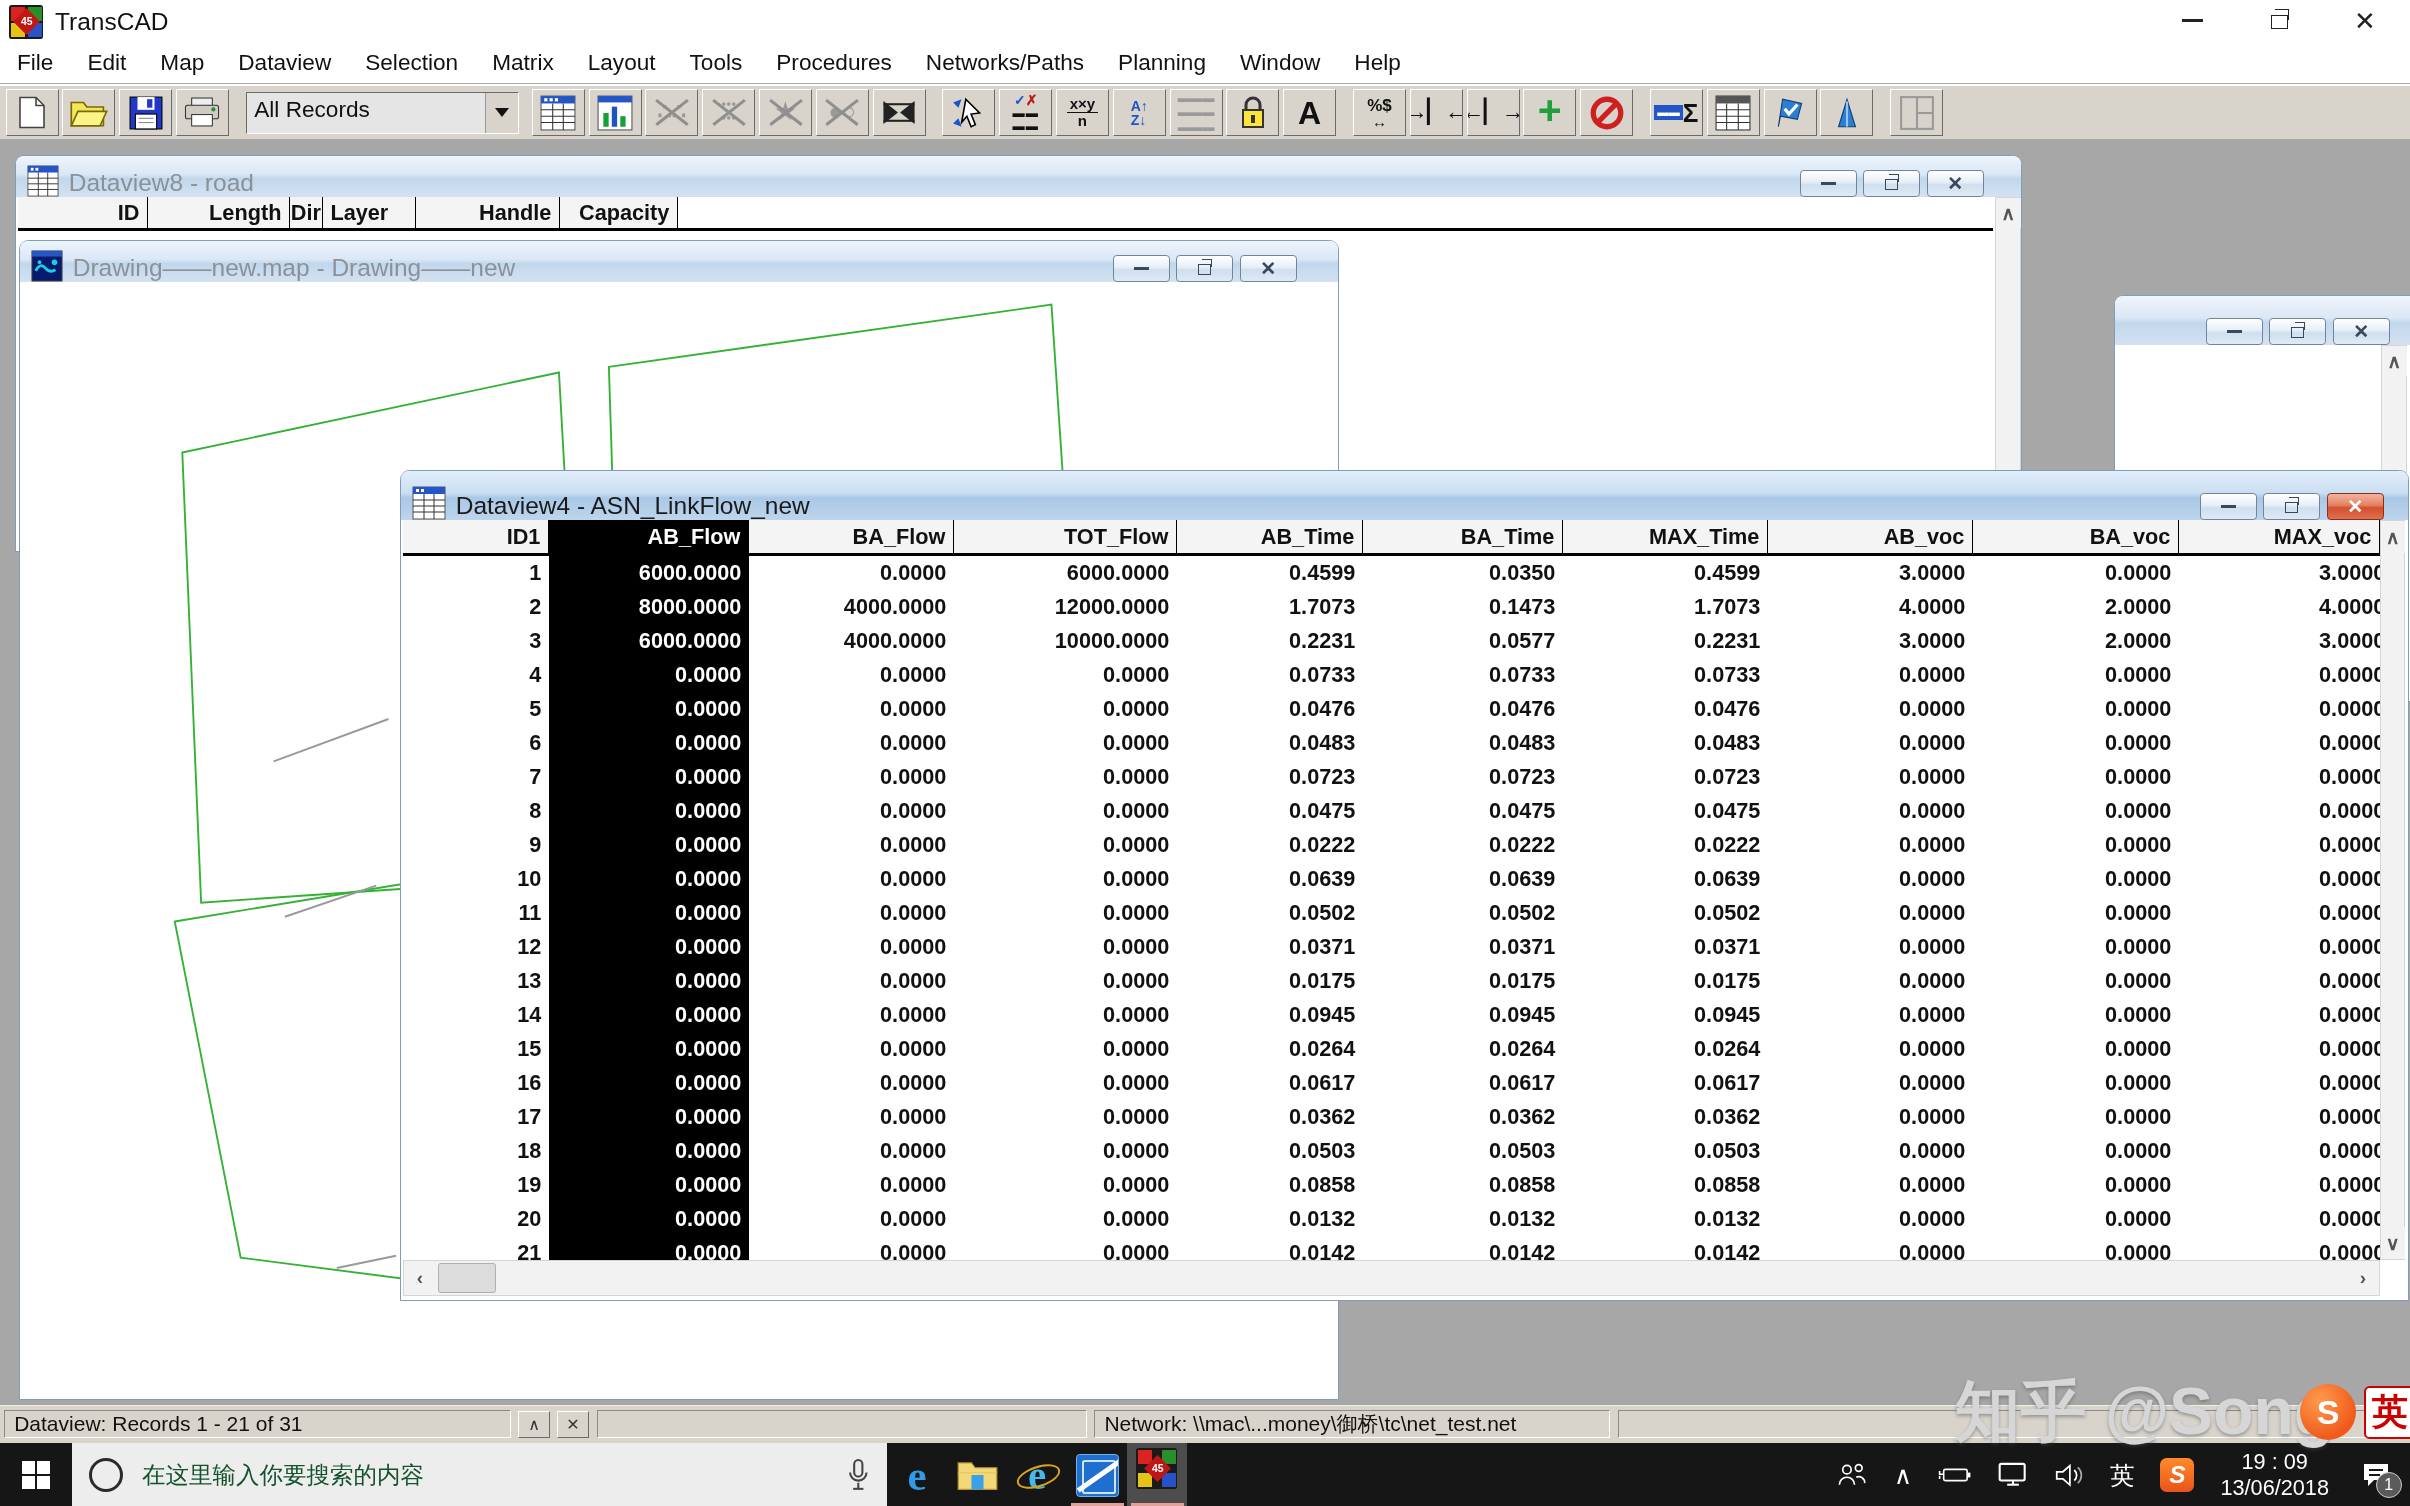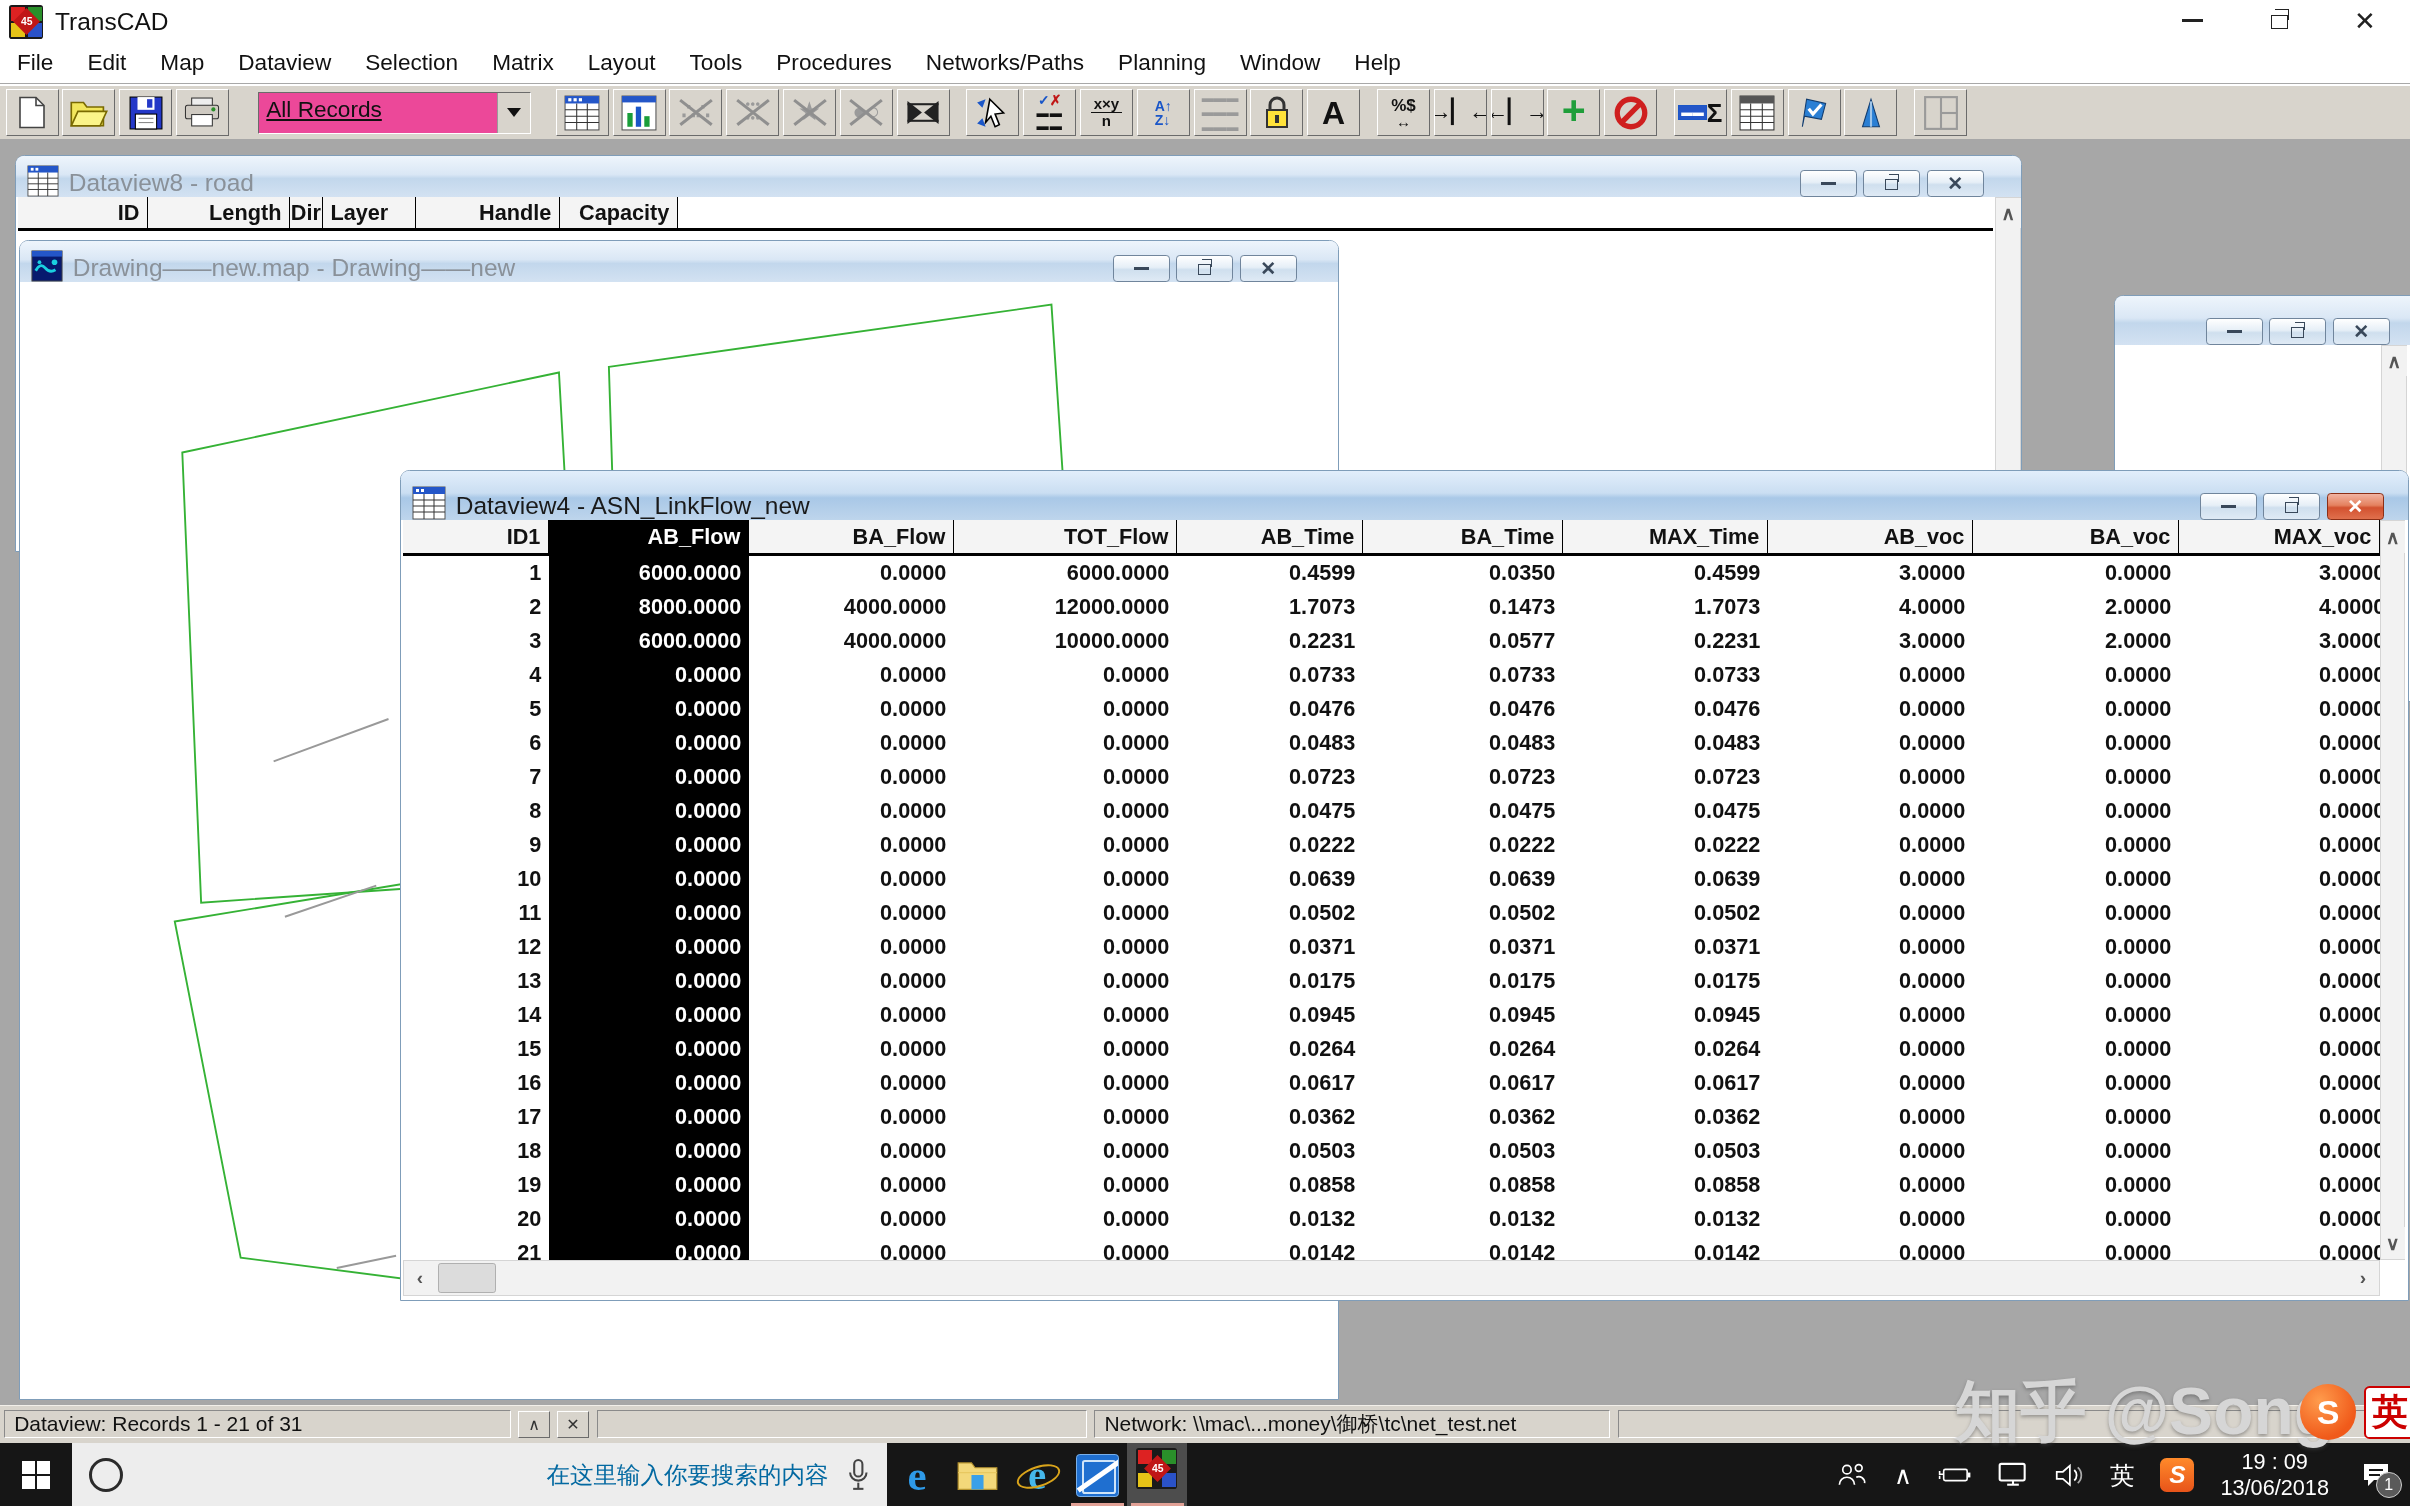--- a/index.html
+++ b/index.html
@@ -26,22 +26,22 @@
            padding-left:17px;box-sizing:border-box;gap:34px;font-size:22.6px;border-bottom:0.9px solid #a8a8a8;}
   .menu-item{cursor:default;white-space:nowrap;}
   
   .toolbar{position:absolute;left:0;top:86px;width:2411px;height:54px;background:#d8d4cc;display:flex;align-items:center;
            padding-left:5.6px;box-sizing:border-box;border-bottom:0.9px solid #7c7c7c;}
   .tbtn{flex:none;width:51px;height:45px;margin-right:3.8px;background:#d8d4cc;border:0.9px solid;
         border-color:#ffffff #6b6b6b #6b6b6b #ffffff;display:flex;align-items:center;justify-content:center;
         position:relative;overflow:hidden;}
   .tbtn.dis{color:#9a9a9a;}
   .tb-gap{flex:none;width:13px;}
-  .dropdown{flex:none;width:271px;height:40px;margin:0 25px;background:#ec4899;border:1.9px solid;
-            border-color:#6b6b6b #ffffff #ffffff #6b6b6b;display:flex;align-items:stretch;text-decoration:underline;}
+  .dropdown{flex:none;width:271px;height:40px;margin:0 13px;background:#e5e5e5;border:1.9px solid;
+            border-color:#6b6b6b #ffffff #ffffff #6b6b6b;display:flex;align-items:stretch;}
   .dropdown .val{flex:1;font-size:22.6px;padding:4.7px 7.5px;color:#111;white-space:nowrap;overflow:hidden;}
   .dd-btn{flex:none;width:32px;background:#d8d4cc;border-left:0.9px solid #9a9a9a;display:flex;align-items:center;justify-content:center;}
   .dd-arrow{width:0;height:0;border-left:7.5px solid transparent;border-right:7.5px solid transparent;border-top:9.4px solid #111;}
   .txt-icon{font-weight:bold;font-size:22.6px;line-height:1;text-align:center;}
   .frac{display:flex;flex-direction:column;align-items:center;font-size:15px;font-weight:bold;line-height:1.05;}
   .frac .top{border-bottom:1.9px solid currentColor;padding:0 2.8px;}
   .xmark-overlay::before,.xmark-overlay::after{content:'';position:absolute;left:5.6px;top:21px;width:40px;height:2.8px;background:#8f8f8f;}
   .xmark-overlay::before{transform:rotate(38deg);}
   .xmark-overlay::after{transform:rotate(-38deg);}
   
@@ -97,21 +97,21 @@
   .wm-ime{flex:none;width:53px;height:53px;margin-left:7.5px;background:#fff;border:2.8px solid #c00;border-radius:5.6px;
           color:#c00;font-size:36px;display:flex;align-items:center;justify-content:center;text-shadow:none;box-sizing:border-box;}
   
   .taskbar{position:absolute;left:0;top:1443px;width:2411px;height:64px;background:#161616;display:flex;align-items:center;z-index:40;}
   .start{flex:none;width:72px;height:64px;display:flex;align-items:center;justify-content:center;}
   .winlogo{display:grid;grid-template-columns:13px 13px;grid-template-rows:13px 13px;gap:2.8px;}
   .winlogo div{background:#fff;}
   .searchbox{flex:none;width:815px;height:64px;background:#ededed;display:flex;align-items:center;gap:19px;
              padding:0 17px;box-sizing:border-box;}
   .cortana-ring{flex:none;width:34px;height:34px;border-radius:50%;border:3.8px solid #2b2b2b;box-sizing:border-box;}
-  .search-text{font-size:23.5px;color:#0369a1;white-space:nowrap;overflow:hidden;flex:1;text-align:right;}
+  .search-text{font-size:23.5px;color:#14532d;white-space:nowrap;overflow:hidden;flex:1;}
   .tico{flex:none;width:60px;height:64px;display:flex;align-items:center;justify-content:center;position:relative;}
   .tico.running::after{content:'';position:absolute;left:3.8px;bottom:0;width:53px;height:3.8px;background:#e2a196;}
   .tico.activeapp{background:#4d4d4d;}
   .edge-e{font-size:43px;font-weight:bold;color:#2e9ae8;font-family:"Liberation Serif",serif;}
   .ie-wrap{position:relative;width:45px;height:45px;display:flex;align-items:center;justify-content:center;}
   .ie-e{font-size:41px;font-weight:bold;color:#45b7ea;font-family:"Liberation Serif",serif;}
   .ie-ring{position:absolute;left:1.9px;top:13px;width:41px;height:17px;border:2.8px solid #d9a41b;border-radius:50%;transform:rotate(-18deg);}
   .blueapp{width:41px;height:41px;background:#1f6fd0;border:1.9px solid #79b0ea;border-radius:3.8px;position:relative;overflow:hidden;}
   .blueapp::before{content:'';position:absolute;left:5.6px;top:5.6px;width:30px;height:30px;border:2.8px solid #cfe4f8;border-radius:2.8px;}
   .blueapp::after{content:'';position:absolute;left:-3.8px;top:17px;width:56px;height:4.7px;background:#fff;transform:rotate(-35deg);}

